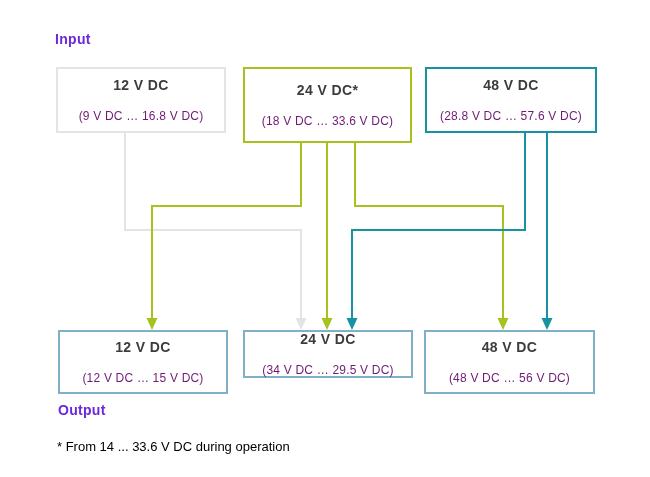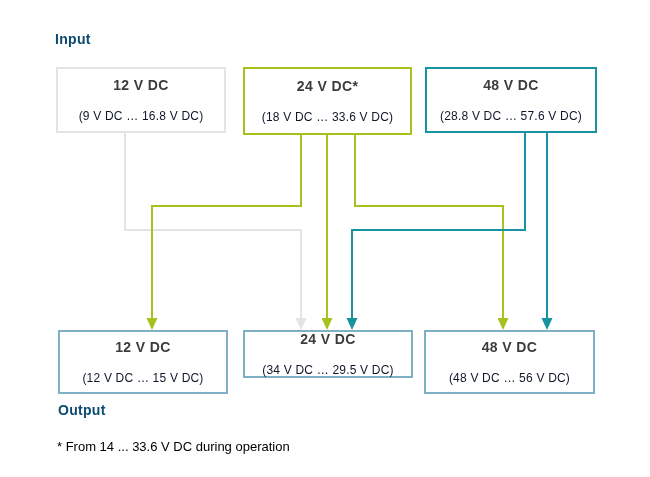--- a/index.html
+++ b/index.html
@@ -7,48 +7,48 @@
     width: 650px; height: 477px;
     font-family: "Liberation Sans", sans-serif;
     -webkit-font-smoothing: antialiased;
   }
   .canvas {
     position: relative; width: 650px; height: 477px;
     background: #ffffff; overflow: hidden;
   }
   .section-label {
     position: absolute;
-    font-size: 14px; font-weight: bold; color: #0c4a6e;
+    font-size: 14px; font-weight: bold; color: #6d28d9;
     letter-spacing: 0.3px;
   }
   .footnote {
     position: absolute;
     font-size: 13px; color: #000000;
   }
   .vbox {
     position: absolute; box-sizing: border-box;
     background: #ffffff;
     border: 2px solid #cccccc;
     display: flex; flex-direction: column;
     align-items: center; justify-content: center;
     gap: 16px; text-align: center;
   }
   .vbox .title {
     font-size: 14px; font-weight: bold; color: #3c3c3b;
     letter-spacing: 0.4px;
   }
   .vbox .range {
-    font-size: 12px; color: #0f172a;
+    font-size: 12px; color: #701a75;
     letter-spacing: 0.2px;
   }
   svg.connections { position: absolute; left: 0; top: 0; }
 
   
   #box-in-12  { left: 56px;  top: 67px;  width: 170px; height: 66px; }
-  #box-in-24  { left: 243px; top: 67px;  width: 169px; height: 68px; }
+  #box-in-24  { left: 243px; top: 67px;  width: 169px; height: 76px; }
   #box-in-48  { left: 425px; top: 67px;  width: 172px; height: 66px; }
   #box-out-12 { left: 58px;  top: 330px; width: 170px; height: 64px; }
   #box-out-24 { left: 243px; top: 330px; width: 170px; height: 48px; }
   #box-out-48 { left: 424px; top: 330px; width: 171px; height: 64px; }
 
   #label-input   { left: 55px; top: 31px; }
   #label-output  { left: 58px; top: 402px; }
   #footnote-text { left: 57px; top: 439px; }
 </style>
 </head>

